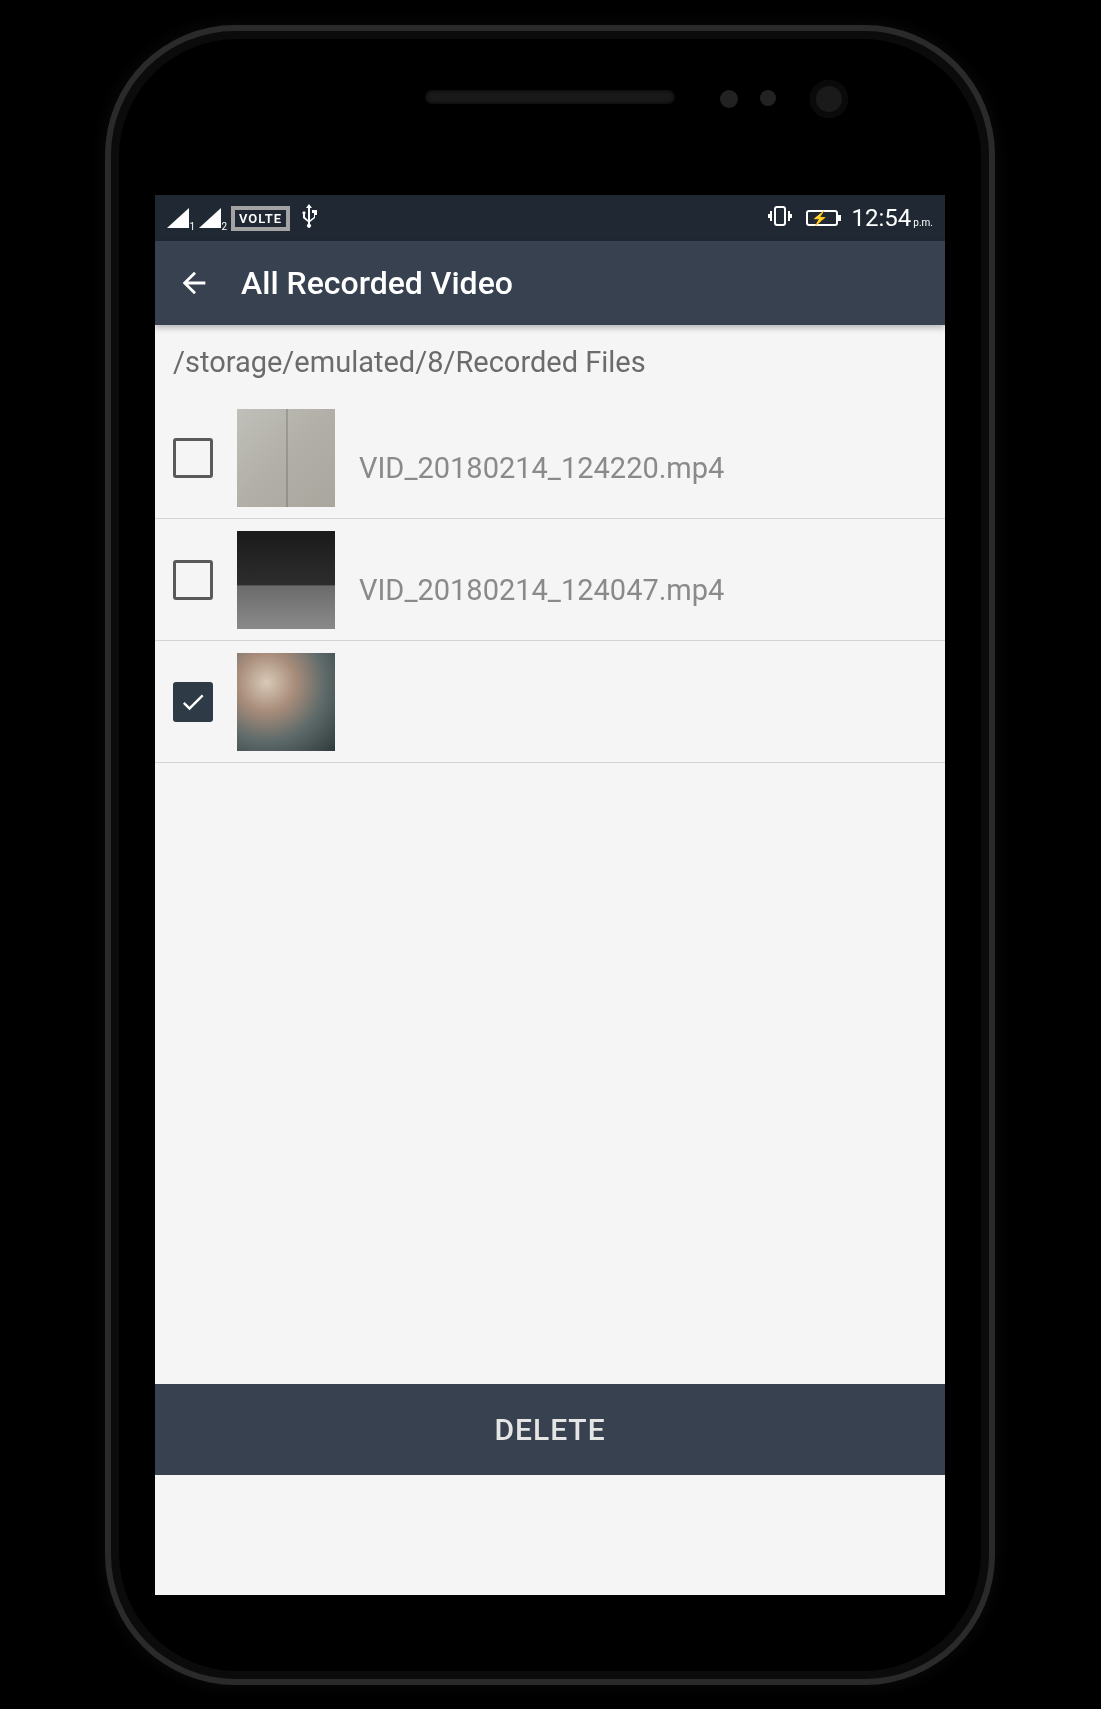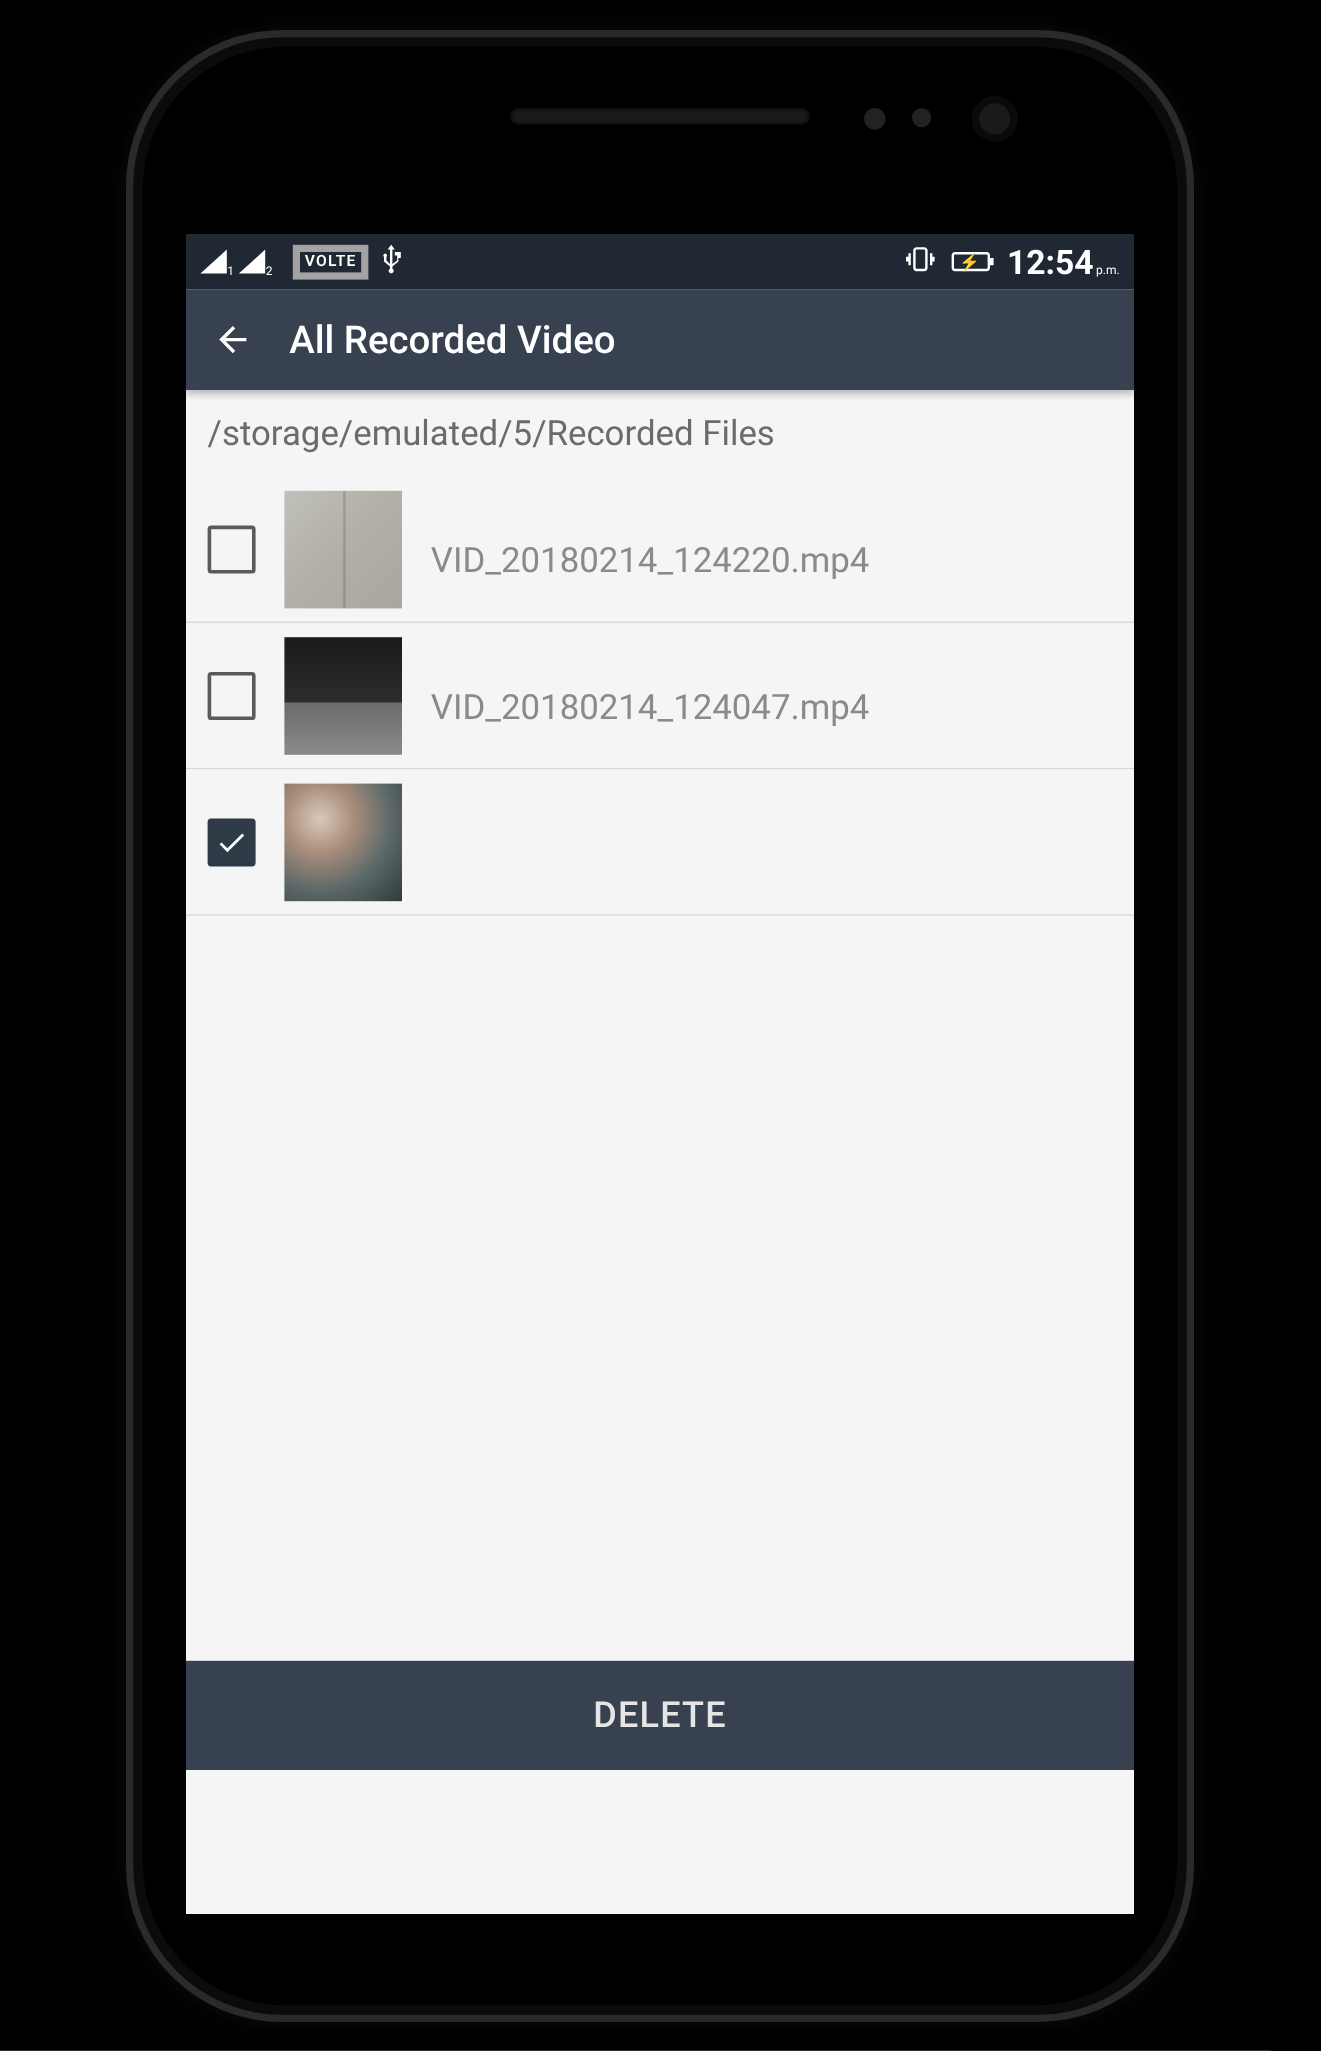--- a/index.html
+++ b/index.html
@@ -84,31 +84,31 @@
   .signal::before{
     content:""; position:absolute; bottom:0; right:0;
     border-style:solid; border-width:0 0 20px 22px;
     border-color: transparent transparent #fff transparent;
   }
   .signal.sub::after{
     content:"1"; position:absolute; right:-6px; bottom:-4px; font-size:10px; color:#fff;
   }
   .signal2.sub::after{ content:"2"; }
   .volte{
-    border:6px solid #a3a3a3; font-size:13px; font-weight:600;
-    padding:1px 4px; letter-spacing:1px;margin-left:13px;
+    border:4px solid #a3a3a3; font-size:13px; font-weight:600;
+    padding:1px 4px; letter-spacing:1px;
   }
   .usb-icon{ font-size:24px; }
   .vibrate-icon{ font-size:20px; }
   .battery{
     width:32px;height:16px;border:2px solid #fff;border-radius:3px;position:relative;
   }
   .battery::after{content:"";position:absolute;right:-5px;top:3px;width:3px;height:6px;background:#fff;}
   .battery .bolt{position:absolute;left:4px;top:-2px;font-size:14px;color:#fff;}
-  .clock{font-size:28px;font-weight:700;margin-top:40px;}
+  .clock{font-size:24px;font-weight:400;margin-top:40px;}
   .ampm{font-size:10px;margin-left:2px;}
 
   
   .appbar{
     height: 84px;
     background: #37414f;
     color:#fff;
     display:flex;
     align-items:center;
     padding:0 20px;
@@ -228,21 +228,21 @@
 
     <div class="appbar">
       <div class="back-icon">
         <svg width="34" height="34" viewBox="0 0 24 24">
           <path d="M20 11H7.83l5.59-5.59L12 4l-8 8 8 8 1.41-1.41L7.83 13H20z" fill="#fff"></path>
         </svg>
       </div>
       <div class="appbar-title">All Recorded Video</div>
     </div>
 
-    <div class="path">/storage/emulated/5/Recorded Files</div>
+    <div class="path">/storage/emulated/8/Recorded Files</div>
 
     <div class="list">
 
       <div class="row">
         <div class="checkbox">
           
         </div>
         <div class="thumb t1"></div>
         <div class="filename">VID_20180214_124220.mp4</div>
       </div>

